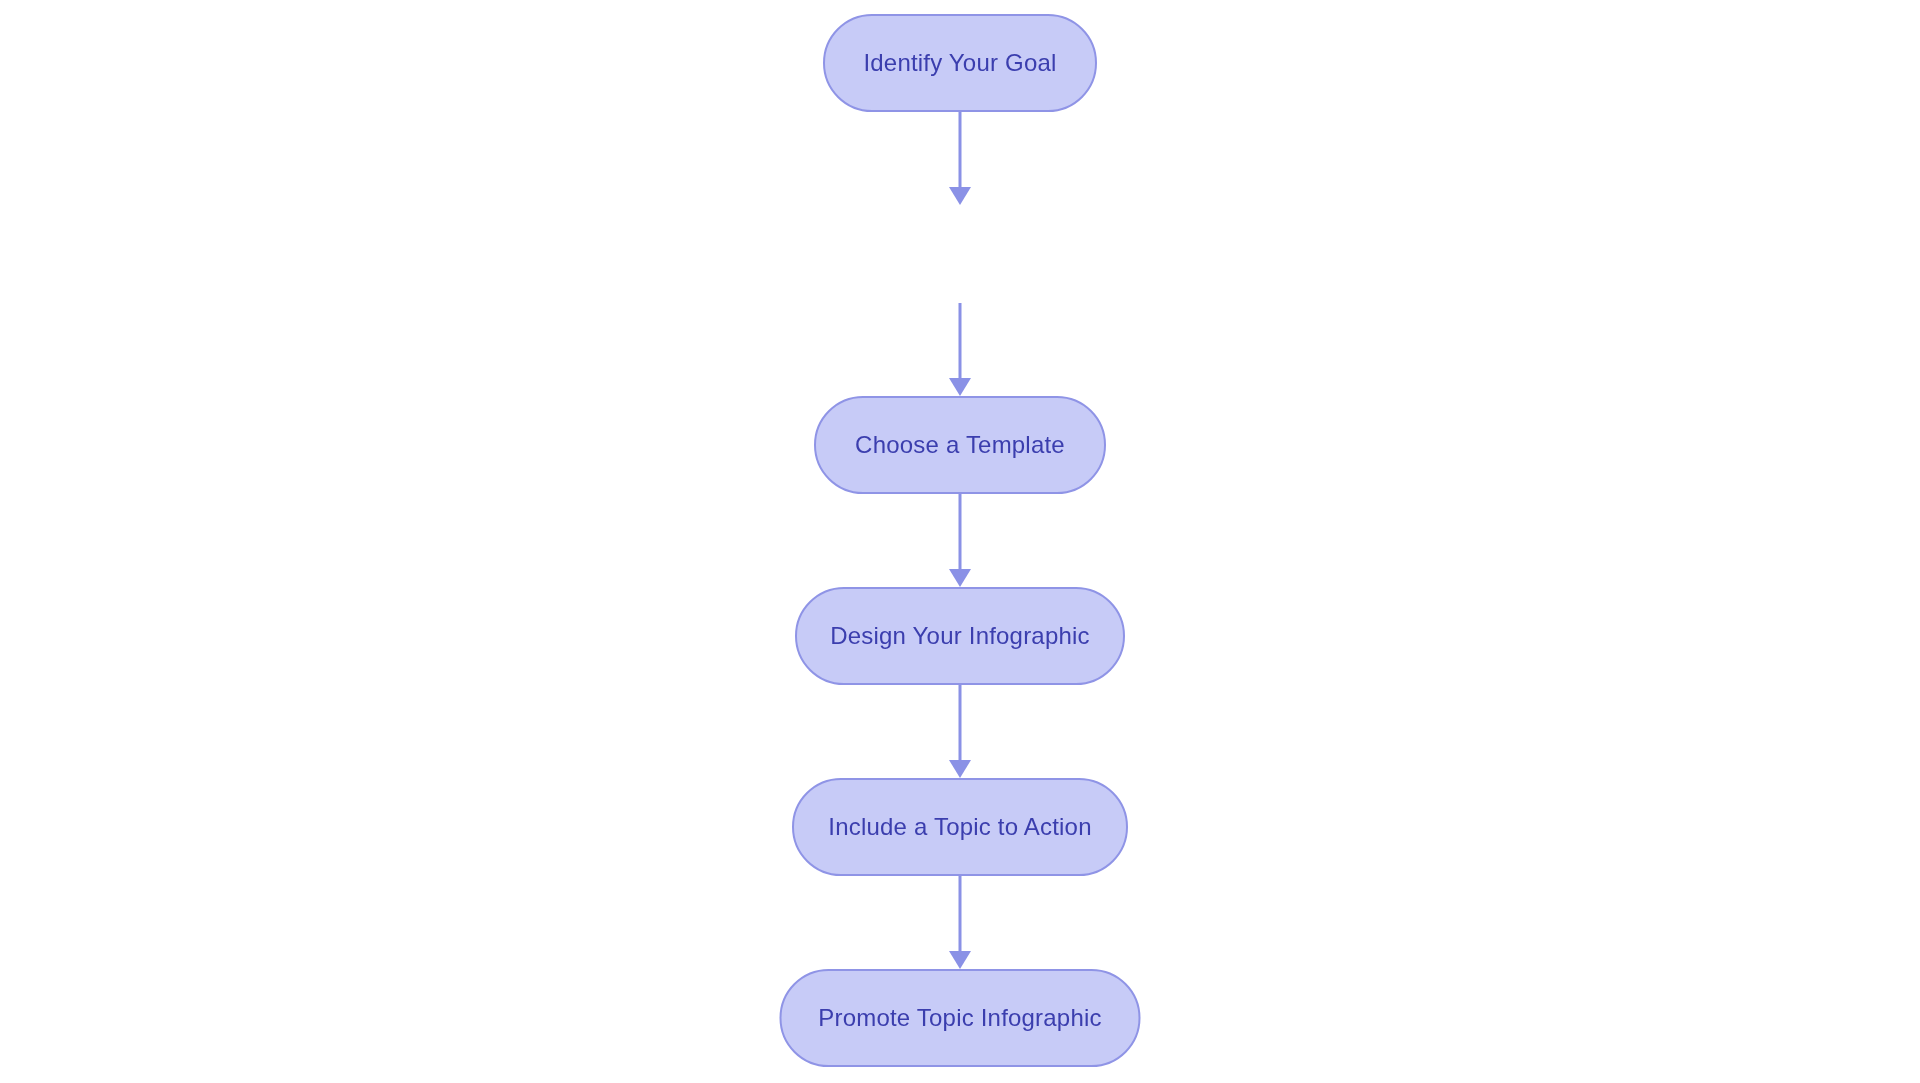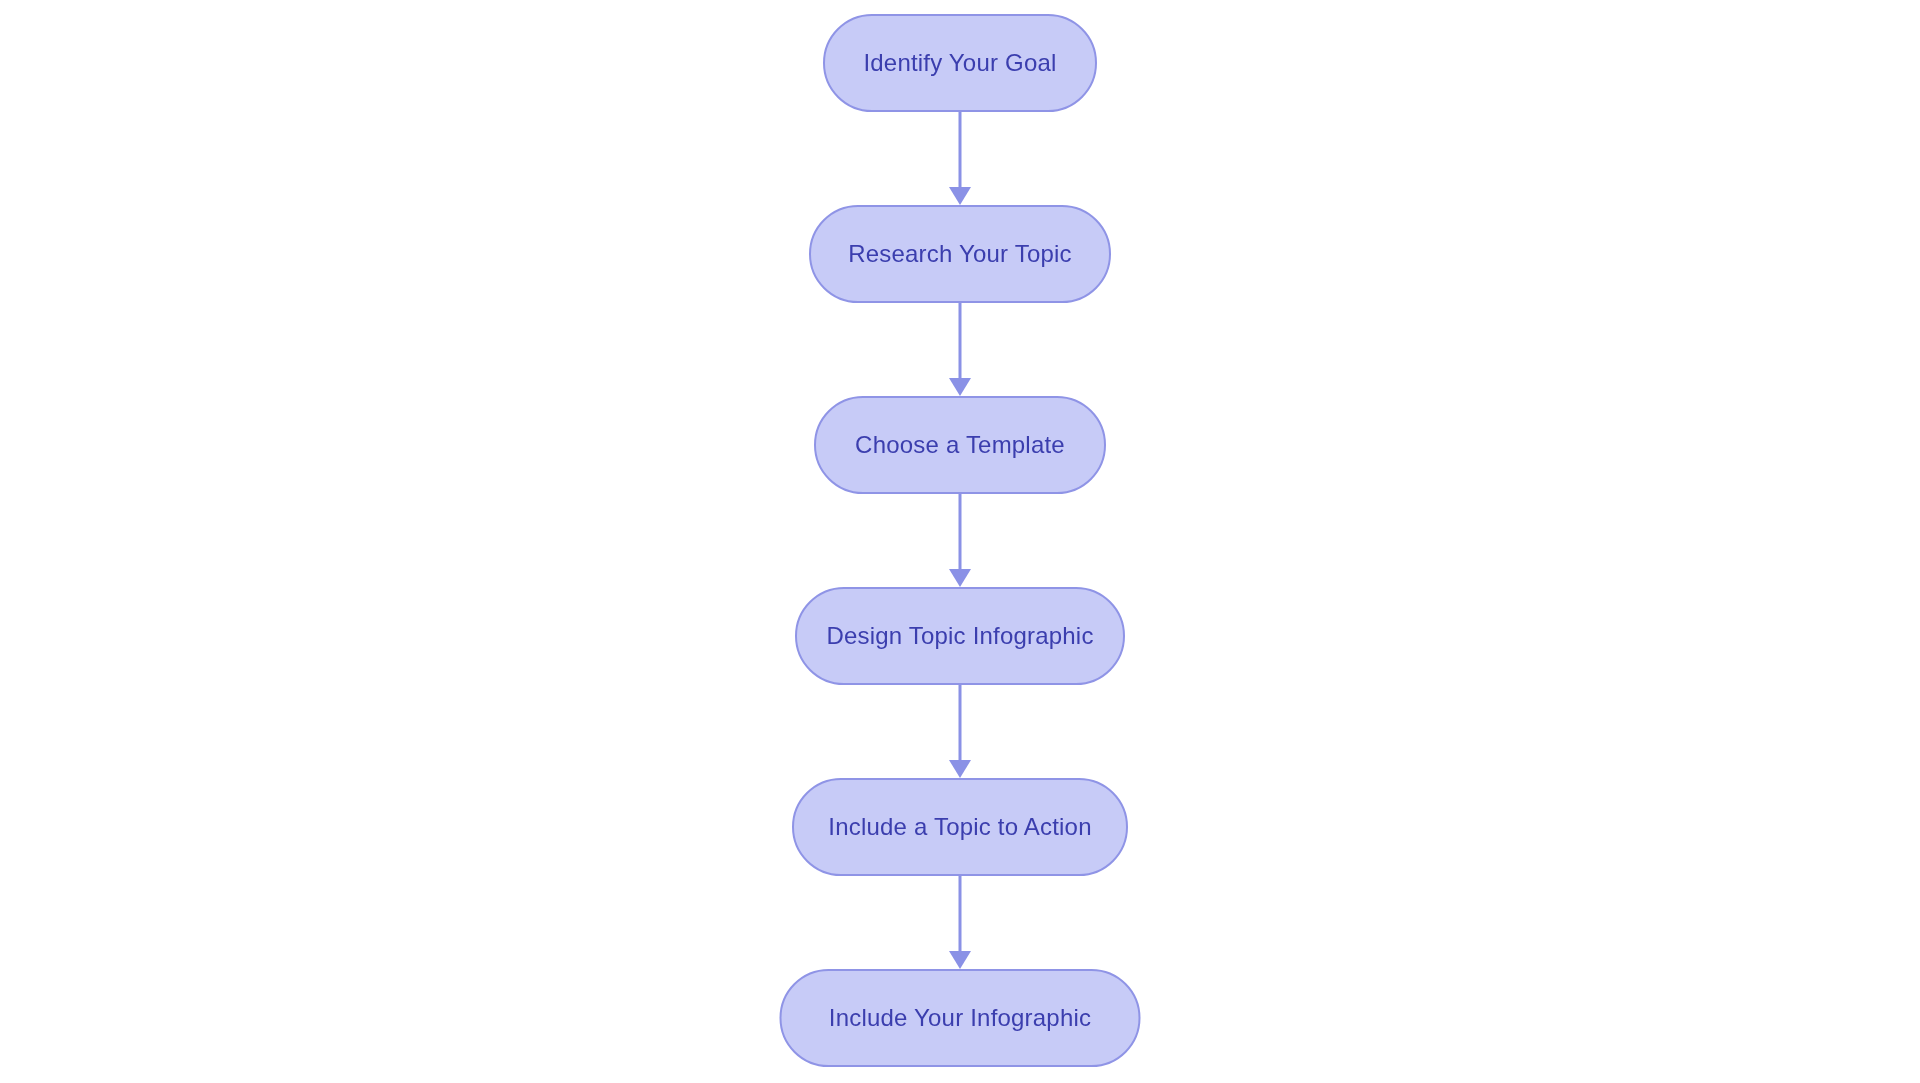--- a/index.html
+++ b/index.html
@@ -77,43 +77,42 @@
 
 <div class="canvas">
 
   <div class="node n1">Identify Your Goal</div>
 
   <div class="connector c1">
     <div class="stem"></div>
     <div class="head"></div>
   </div>
 
-  <div class="node n2">Research Your Topic</div>
 
   <div class="connector c2">
     <div class="stem"></div>
     <div class="head"></div>
   </div>
 
   <div class="node n3">Choose a Template</div>
 
   <div class="connector c3">
     <div class="stem"></div>
     <div class="head"></div>
   </div>
 
-  <div class="node n4">Design Topic Infographic</div>
+  <div class="node n4">Design Your Infographic</div>
 
   <div class="connector c4">
     <div class="stem"></div>
     <div class="head"></div>
   </div>
 
   <div class="node n5">Include a Topic to Action</div>
 
   <div class="connector c5">
     <div class="stem"></div>
     <div class="head"></div>
   </div>
 
-  <div class="node n6">Include Your Infographic</div>
+  <div class="node n6">Promote Topic Infographic</div>
 
 </div>
 
 </body></html>

